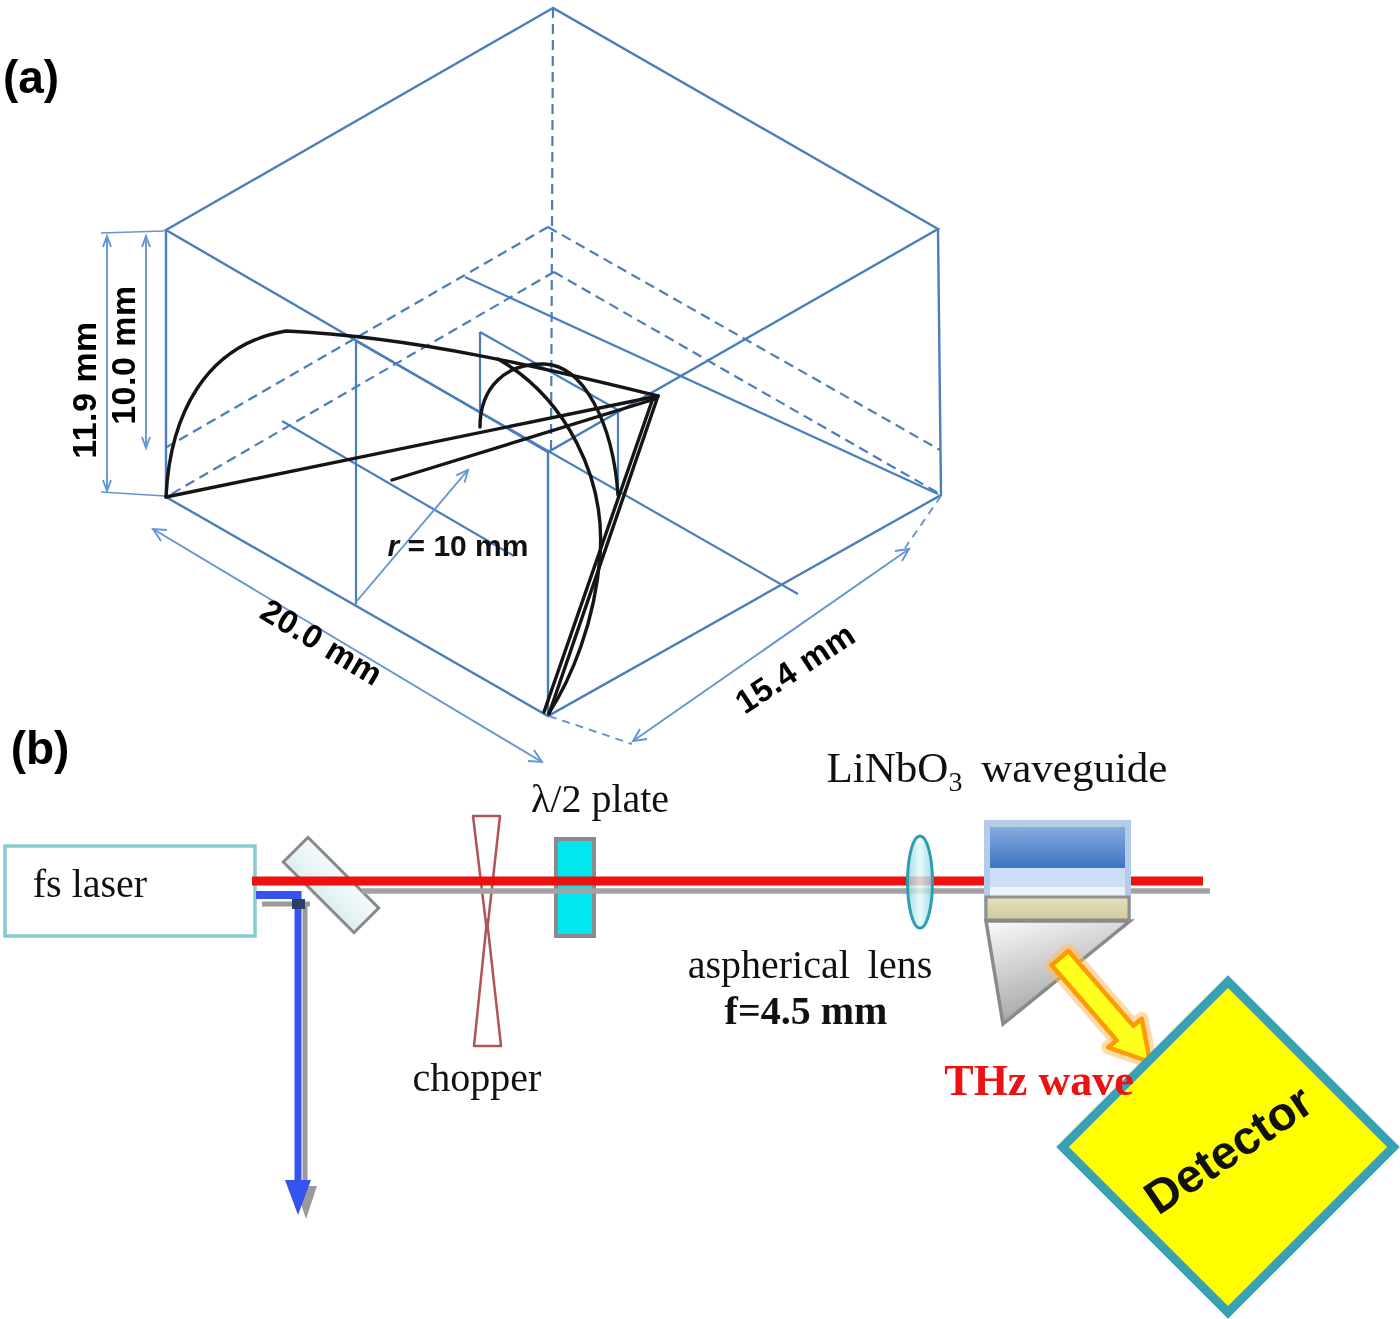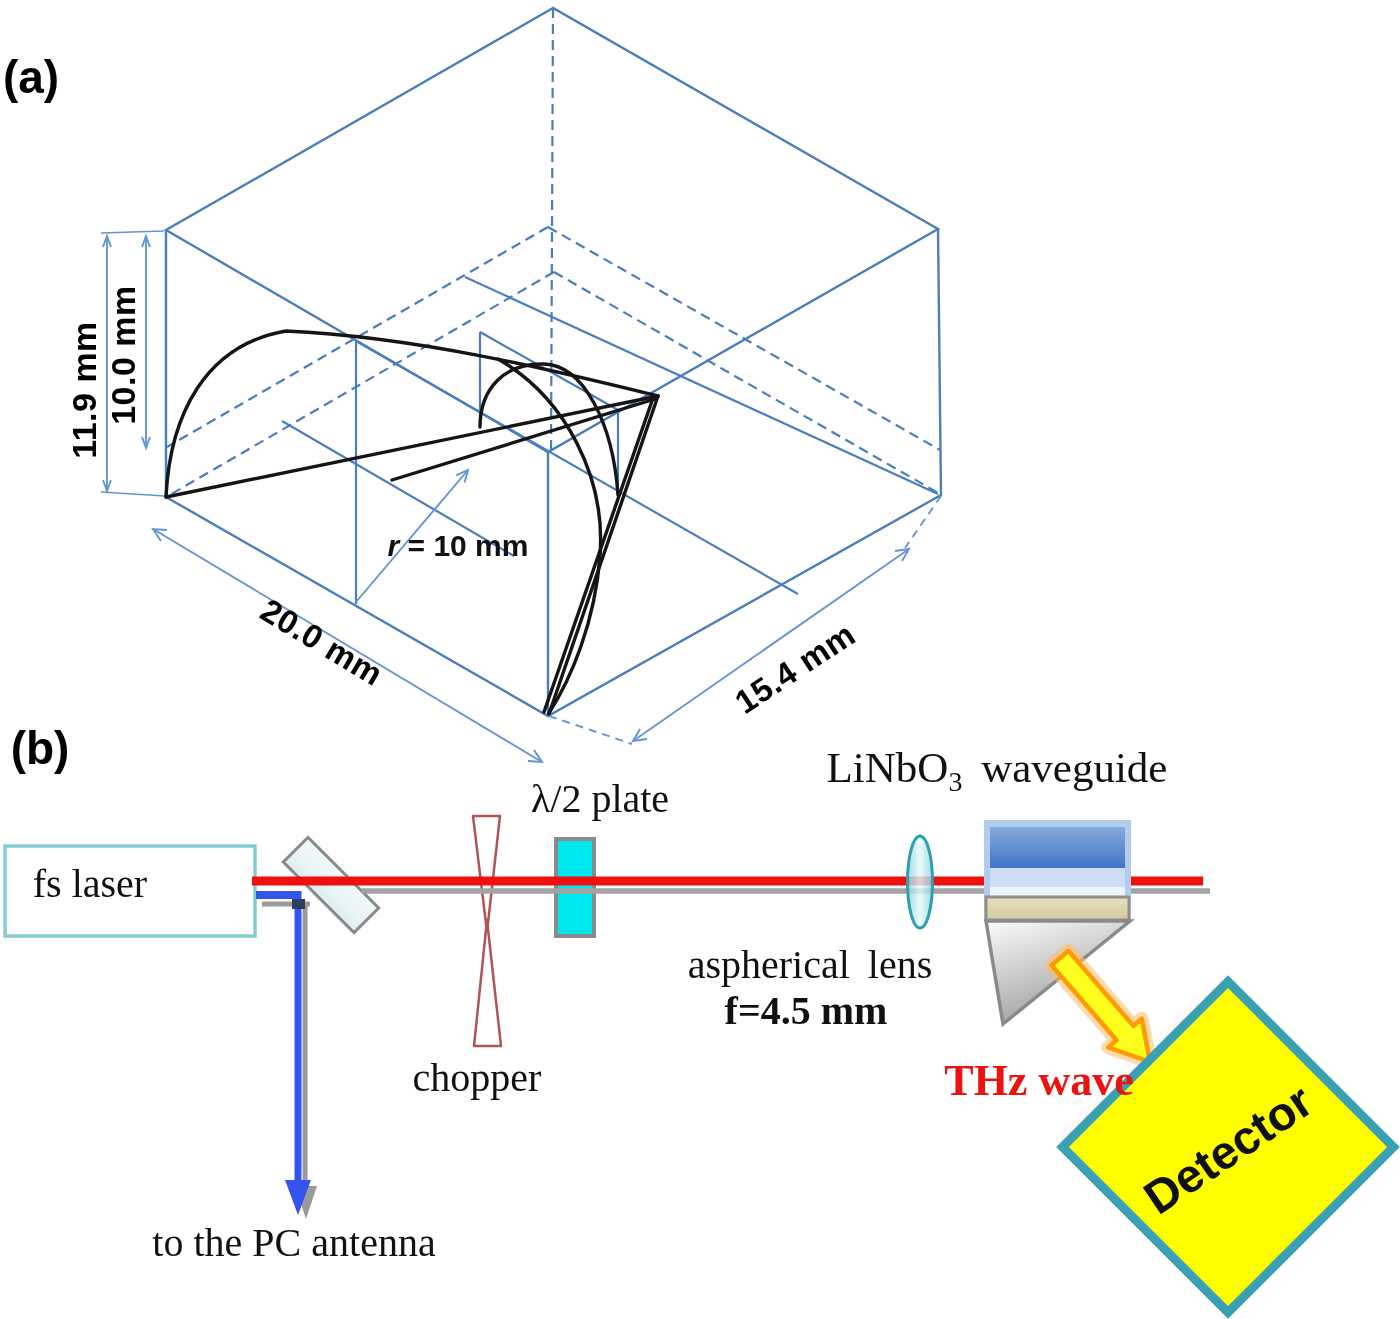--- a/index.html
+++ b/index.html
@@ -178,16 +178,15 @@
   <div class="lbl serif-lbl" style="left:90px;top:884px;">fs laser</div>
   <div class="lbl serif-lbl" style="left:600px;top:799px;">λ/2 plate</div>
   <div class="lbl serif-lbl" style="left:477px;top:1078px;text-align:center;">chopper</div>
 
   <div class="lbl wg-lbl" style="left:997px;top:771px;word-spacing:8px;"><span>LiNbO</span><sub>3</sub><span> waveguide</span></div>
 
   <div class="lbl serif-lbl" style="left:810px;top:965px;word-spacing:8px;text-align:center;">aspherical lens</div>
   <div class="lbl serif-lbl" style="left:806px;top:1011px;font-weight:bold;">f=4.5 mm</div>
 
   <div class="lbl thz" style="left:1023px;top:1081px;margin-left:16px;">THz wave</div>
-  <div class="lbl serif-lbl" style="left:294px;top:1243px;">to the PC antenna</div>
   <div class="lbl det-lbl" style="left:1228px;top:1149px;">Detector</div>
 
 </div>
 
 </body></html>

